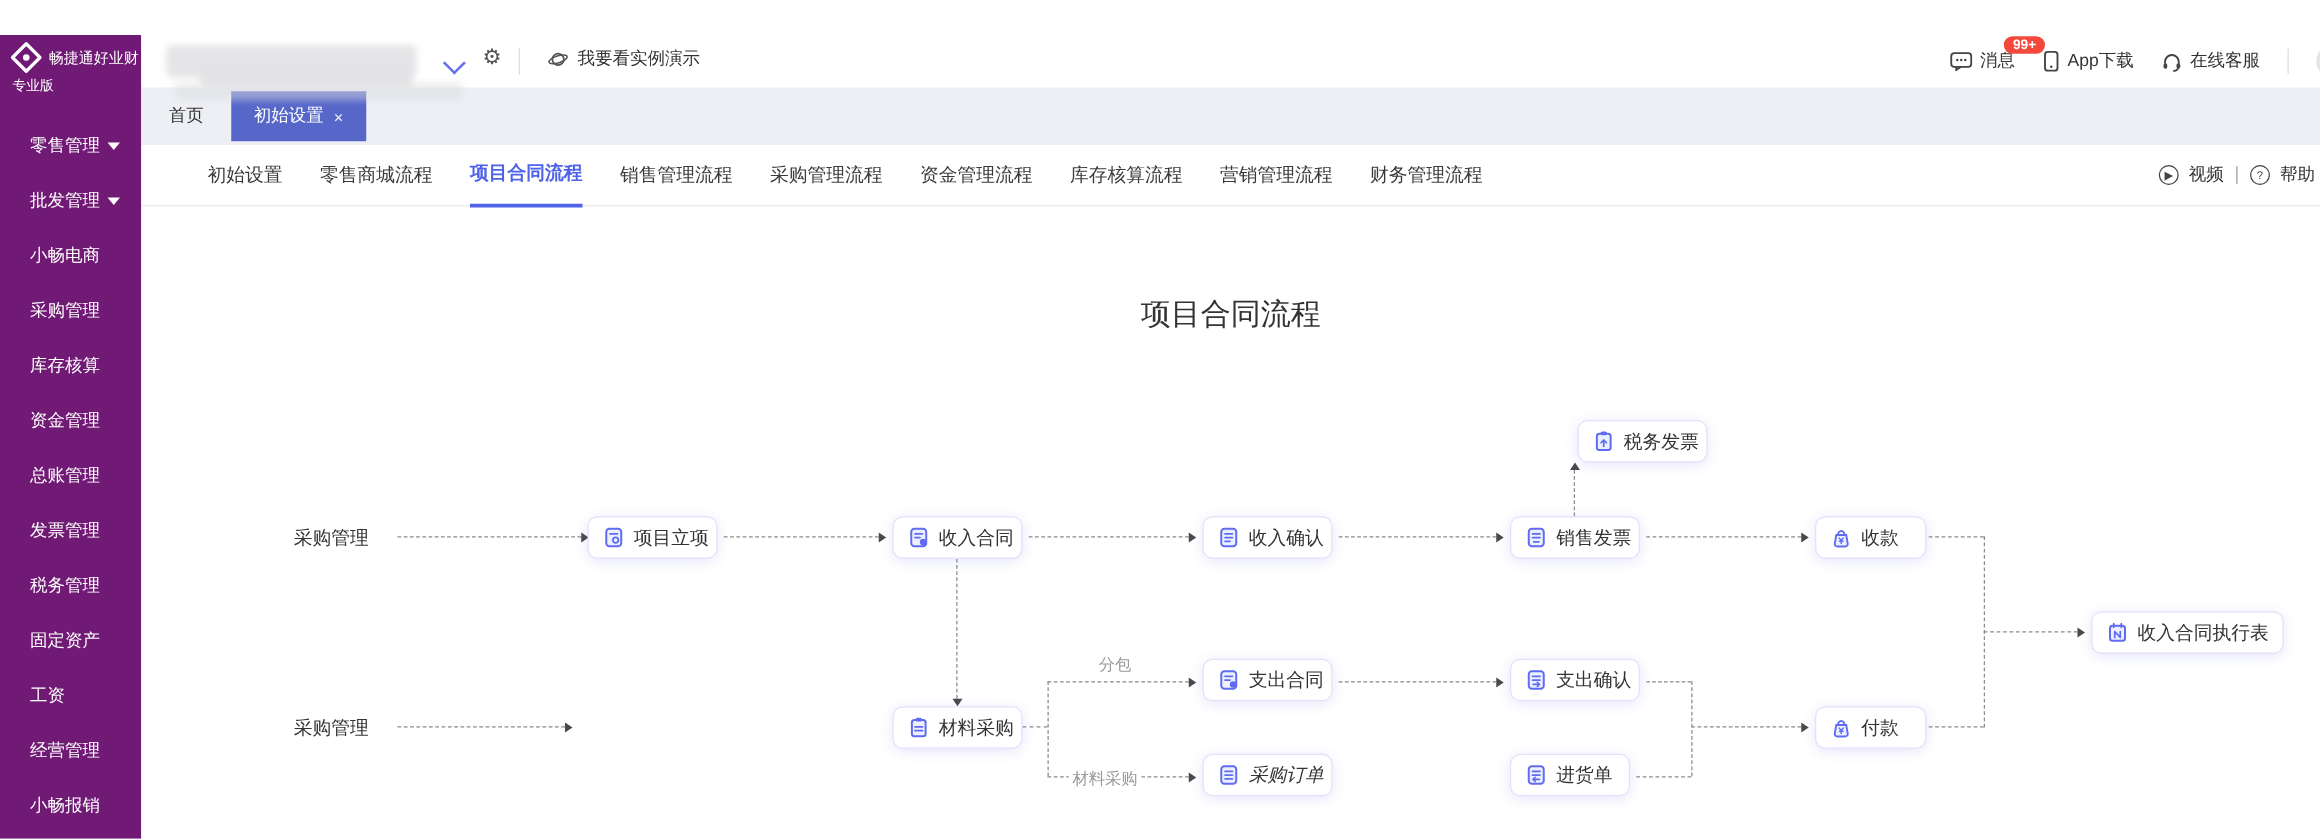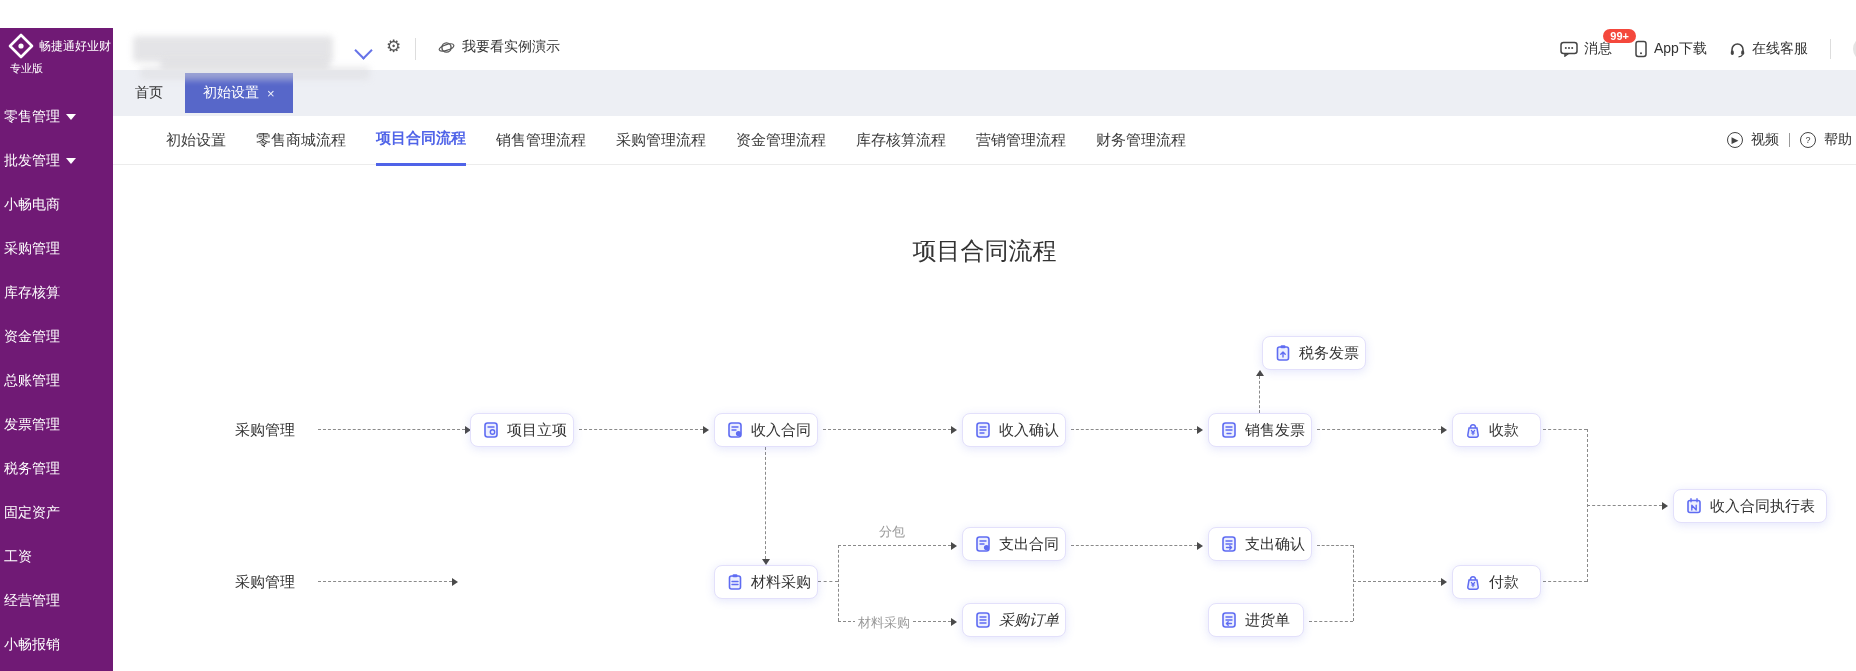--- a/index.html
+++ b/index.html
@@ -4,21 +4,21 @@
 <style>
   html,body{margin:0;padding:0;}
   body{width:1856px;height:671px;overflow:hidden;position:relative;background:#fff;
        font-family:"Liberation Sans","DejaVu Sans",sans-serif;color:#333;}
   
   .sidebar{position:absolute;left:0;top:28px;width:113px;height:643px;background:#701a75;}
   .logo-row{position:absolute;left:8px;top:5px;display:flex;align-items:center;gap:5px;}
   .logo-title{color:#fff;font-size:12px;white-space:nowrap;}
   .logo-sub{position:absolute;left:10px;top:33px;color:#fff;font-size:11px;}
   .menu{position:absolute;left:0;top:66px;width:113px;}
-  .menu-item{height:44px;line-height:44px;padding-left:4px;color:#fff;font-size:14px;
+  .menu-item{height:44px;line-height:44px;padding-left:24px;color:#fff;font-size:14px;
              display:flex;align-items:center;gap:6px;cursor:pointer;white-space:nowrap;}
   .caret{width:0;height:0;border-left:5px solid transparent;border-right:5px solid transparent;
          border-top:6px solid #fff;display:inline-block;margin-top:2px;}
   
   .toolbar{position:absolute;left:113px;top:28px;width:1743px;height:42px;background:#fff;}
   .blur{position:absolute;border-radius:4px;background:#dcdcdf;filter:blur(3px);opacity:.75;}
   .chev{position:absolute;left:244px;top:16px;width:11px;height:11px;border-right:2px solid #6673e8;
         border-bottom:2px solid #6673e8;transform:rotate(45deg);}
   .gear{position:absolute;left:273px;top:8px;font-size:17px;color:#555;}
   .tdiv{position:absolute;top:10px;width:1px;height:22px;background:#ddd;}

